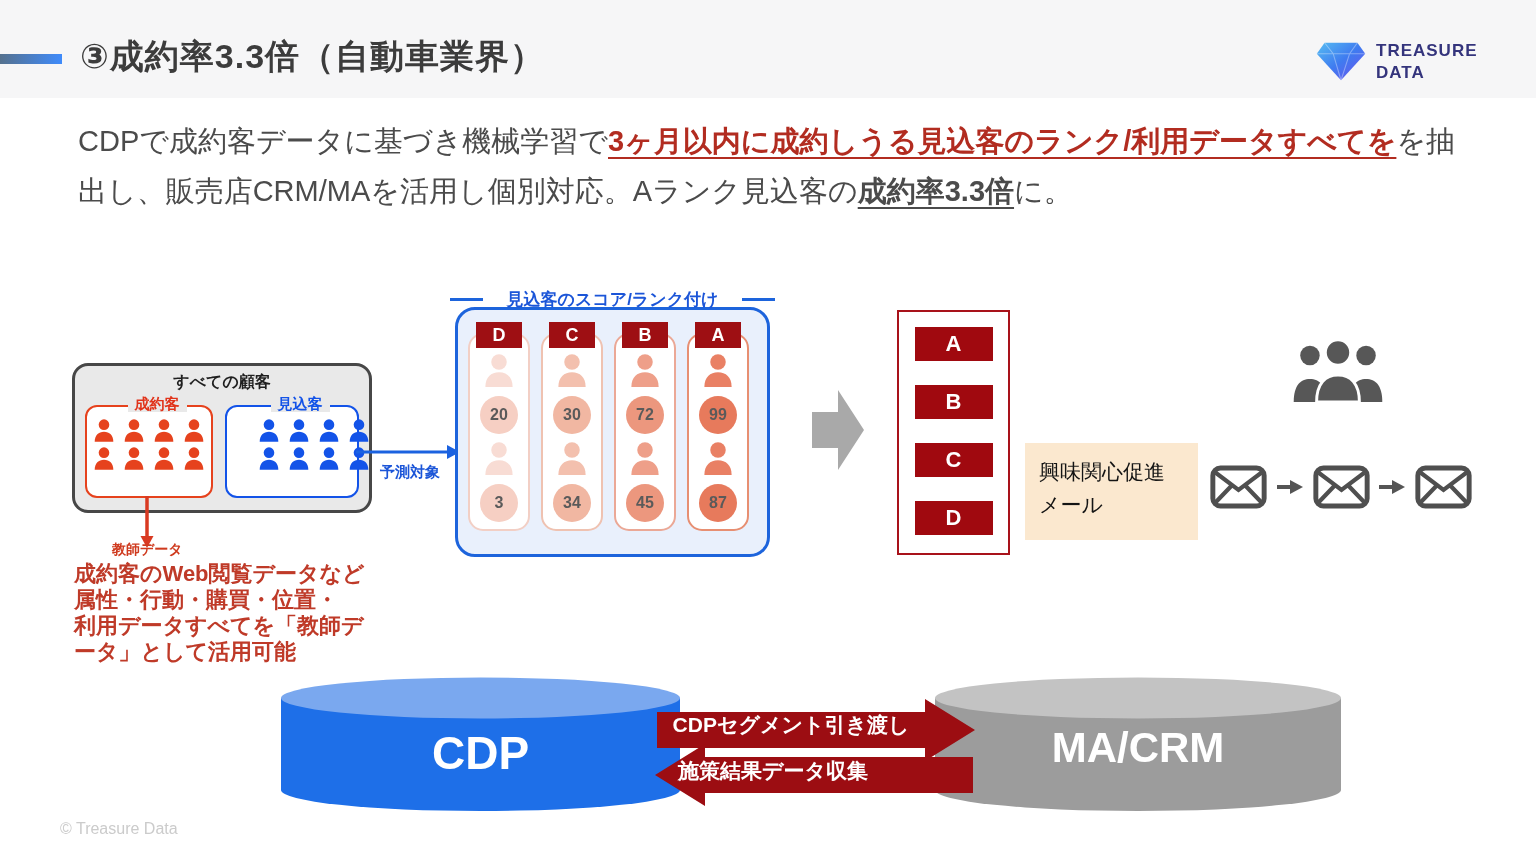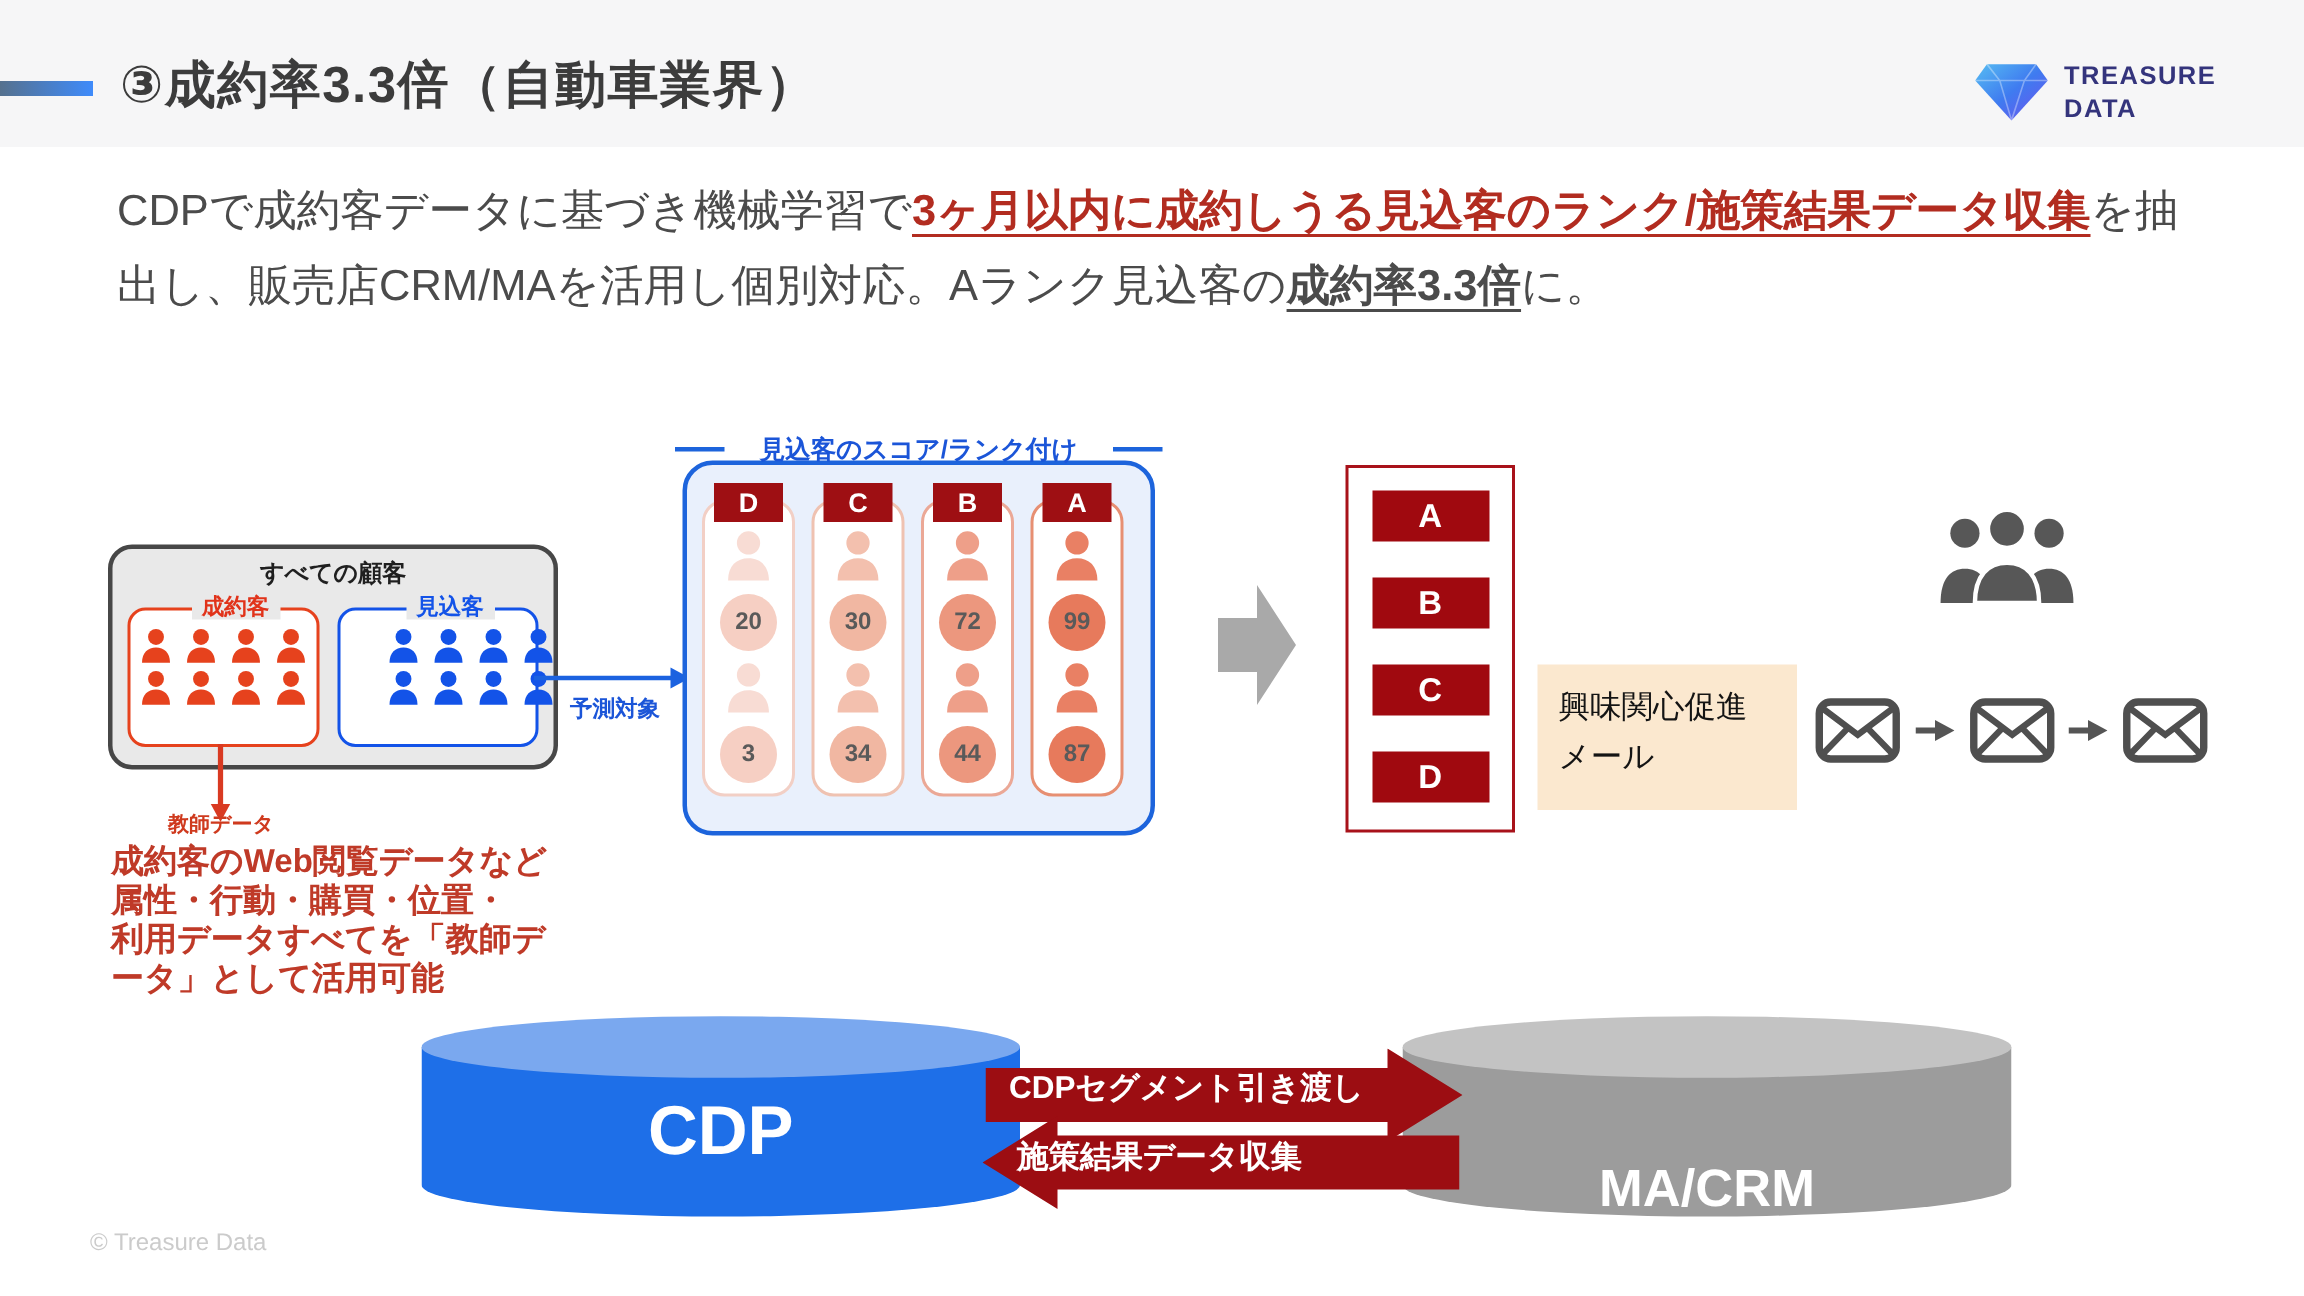--- a/index.html
+++ b/index.html
@@ -77,21 +77,21 @@
   .action-2{top:443px;height:97px;}
   .group-icon{position:absolute;left:1290px;top:340px;}
   .mail-row{position:absolute;left:1210px;top:464px;width:262px;display:flex;align-items:center;justify-content:space-between;}
 
   
   .cyl{position:absolute;width:399px;height:136px;}
   .cyl-cdp{left:281px;top:677px;}
   .cyl-ma{left:935px;top:677px;width:406px;}
   .cyl-label{position:absolute;text-align:center;color:#ffffff;font-weight:bold;}
   .cdp-label{left:281px;top:728px;width:399px;font-size:46px;line-height:50px;}
-  .ma-label{left:935px;top:770px;width:406px;font-size:35px;line-height:46px;}
+  .ma-label{left:935px;top:725px;width:406px;font-size:42px;line-height:46px;}
   .flow-arrow{position:absolute;}
   .flow-label{position:absolute;color:#ffffff;font-size:21px;font-weight:bold;white-space:nowrap;}
   .flow-label-1{left:657px;top:711px;width:268px;text-align:center;}
   .flow-label-2{left:678px;top:757px;}
 
   .copyright{position:absolute;left:60px;top:820px;font-size:16px;color:#cbcbcb;}
 </style>
 </head>
 <body>
 
@@ -118,21 +118,21 @@
     <svg width="50" height="43" viewBox="0 0 64 54">
       <polygon points="11,3 53,3 63,17 32,51 1,17" fill="url(#dg)"></polygon>
       <path d="M11,3 L22,17 L32,51 M53,3 L43,17 L32,51 M1,17 L63,17" stroke="rgba(255,255,255,0.35)" stroke-width="1.4" fill="none"></path>
     </svg>
     <div class="logo-text">
       <div>TREASURE</div>
       <div>DATA</div>
     </div>
   </div>
 
-  <div class="intro"><span>CDPで成約客データに基づき機械学習で</span><span class="red-u">3ヶ月以内に成約しうる見込客のランク/施策結果データ収集</span><span>を抽出し、販売店CRM/MAを活用し個別対応。Aランク見込客の</span><span class="bold-u">成約率3.3倍</span><span>に。</span></div>
+  <div class="intro"><span>CDPで成約客データに基づき機械学習で</span><span class="red-u">3ヶ月以内に成約しうる見込客のランク/利用データすべてを</span><span>を抽出し、販売店CRM/MAを活用し個別対応。Aランク見込客の</span><span class="bold-u">成約率3.3倍</span><span>に。</span></div>
 
   <div class="all-box">
     <div class="all-box-title">すべての顧客</div>
     <div class="sub-box red">
       <div class="sub-label"><span>成約客</span></div>
       <div class="crowd">
         <svg>
             <use href="#person"></use>
           </svg>
           <svg>
@@ -238,21 +238,21 @@
       </div>
       <div class="score-col col-b">
         <div class="col-chip">B</div>
         <svg class="col-person">
             <use href="#person"></use>
           </svg>
         <div class="score-circle">72</div>
         <svg class="col-person">
             <use href="#person"></use>
           </svg>
-        <div class="score-circle">44</div>
+        <div class="score-circle">45</div>
       </div>
       <div class="score-col col-a">
         <div class="col-chip">A</div>
         <svg class="col-person">
             <use href="#person"></use>
           </svg>
         <div class="score-circle">99</div>
         <svg class="col-person">
             <use href="#person"></use>
           </svg>

